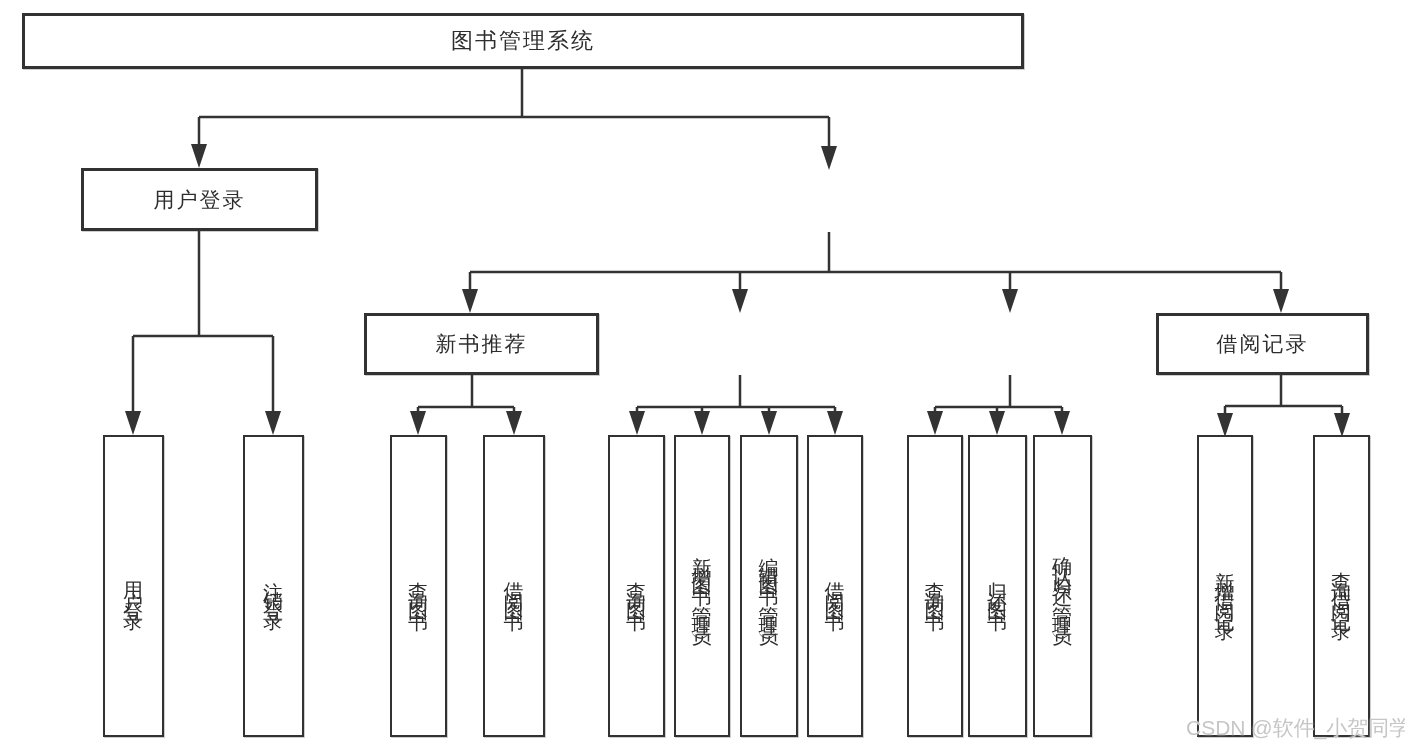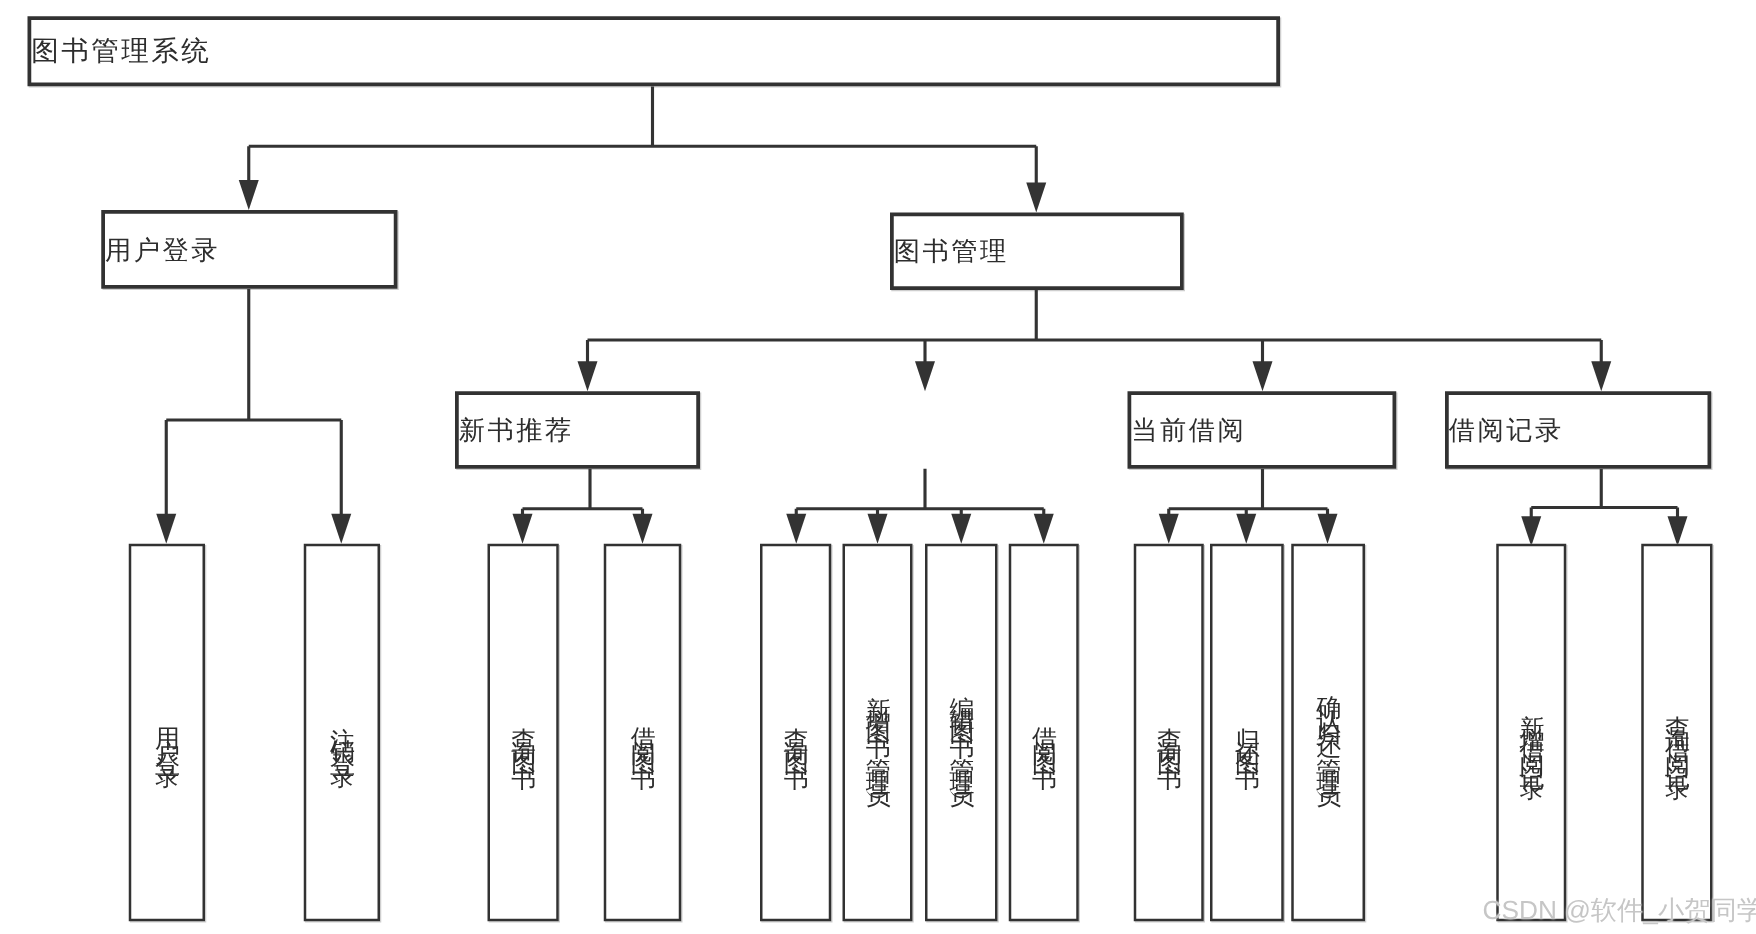--- a/index.html
+++ b/index.html
@@ -19,21 +19,21 @@
     width: 1405px; height: 747px;
     z-index: 1;
   }
   .box {
     position: absolute;
     background: #ffffff;
     border: 3px solid #323232;
     box-shadow: 1px 1px 0 rgba(60,60,60,0.25);
     display: flex;
     align-items: center;
-    justify-content: flex-start;
+    justify-content: center;
     z-index: 2;
   }
   .box .label {
     font-size: 21px;
     letter-spacing: 2px;
     color: #2d2d2d;
     white-space: nowrap;
   }
   .root-box .label { font-size: 22px; }
   .leaf {
@@ -110,29 +110,23 @@
     </g>
   </svg>
 
   <div class="box root-box" style="left:22px; top:13px; width:1002px; height:56px;">
     <span class="label">图书管理系统</span>
   </div>
 
   <div class="box" style="left:81px; top:168px; width:237px; height:63px;">
     <span class="label">用户登录</span>
   </div>
-  <div class="box" style="left:712px; top:170px; width:235px; height:62px;">
-    <span class="label">图书管理</span>
-  </div>
 
-  <div class="box" style="left:364px; top:313px; width:196px; height:62px;">
+  <div class="box" style="left:364px; top:313px; width:235px; height:62px;">
     <span class="label">新书推荐</span>
-  </div>
-  <div class="box" style="left:902px; top:313px; width:215px; height:62px;">
-    <span class="label">当前借阅</span>
   </div>
   <div class="box" style="left:1156px; top:313px; width:213px; height:62px;">
     <span class="label">借阅记录</span>
   </div>
 
   <div class="leaf" style="left:103px; top:435px; width:61px; height:302px;">
     <span class="vlabel">用户登录</span>
   </div>
   <div class="leaf" style="left:243px; top:435px; width:61px; height:302px;">
     <span class="vlabel">注销登录</span>

